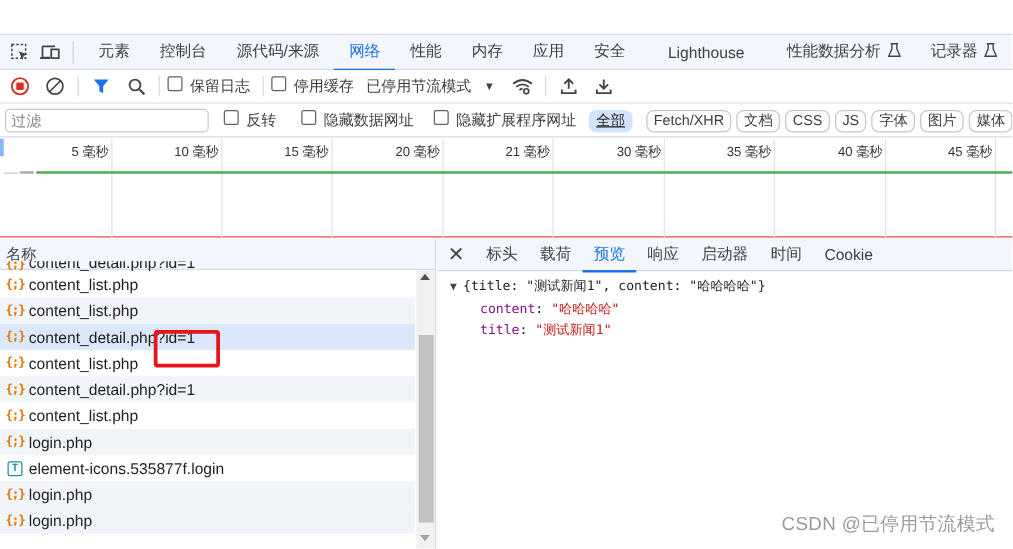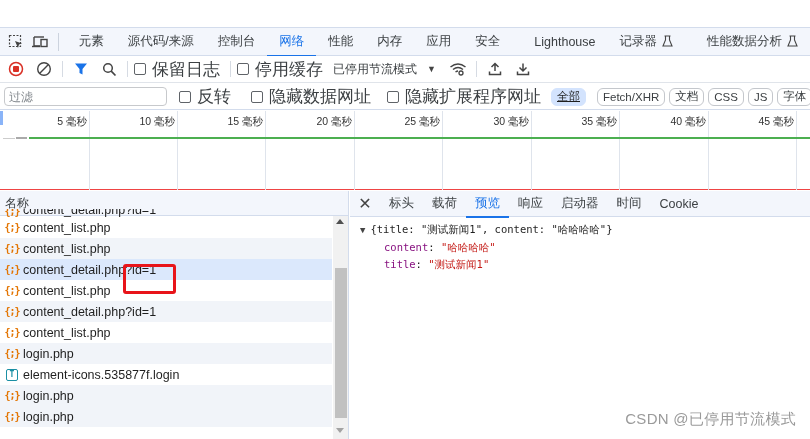--- a/index.html
+++ b/index.html
@@ -14,21 +14,21 @@
   .tabbar .sep { width: 1px; height: 18px; background: #ccd3de; margin: 0 8px 0 6px; }
   .tab { height: 28px; padding: 0 12px; display: flex; align-items: center; font-size: 12.5px; color: #3c4043; position: relative; white-space: nowrap; cursor: pointer; }
   .tab.active { color: #1a73e8; }
   .tab.active::after { content: ""; position: absolute; left: 0; right: 0; bottom: -1px; height: 2px; background: #1a73e8; }
   .flask { margin-left: 5px; font-size: 11px; color: #444; }
 
   
   .toolbar { position: absolute; top: 56px; left: 0; width: 810px; height: 27px; background: #fff; border-bottom: 1px solid #e0e4ea; display: flex; align-items: center; padding-left: 4px; }
   .tbtn { width: 24px; height: 24px; display: flex; align-items: center; justify-content: center; }
   .vsep { width: 1px; height: 16px; background: #d6dbe3; margin: 0 6px; }
-  .chk { display: flex; align-items: center; font-size: 17px; color: #3c4043; margin-right: 10px; white-space: nowrap; }
+  .chk { display: flex; font-size: 12px; color: #3c4043; margin-right: 10px; white-space: nowrap; }
   .chk .box { width: 12px; height: 12px; border: 1px solid #5f6368; border-radius: 2px; margin-right: 6px; background: #fff; }
   .throttle { display: flex; align-items: center; font-size: 12px; color: #3c4043; margin-right: 10px; }
   .throttle .caret { margin-left: 10px; font-size: 9px; color: #444; }
 
   
   .filterbar { position: absolute; top: 84px; left: 0; width: 810px; height: 26px; background: #fff; border-bottom: 1px solid #d3dcec; display: flex; align-items: center; padding-left: 4px; }
   .filter-input { width: 163px; height: 19px; border: 1px solid #c7c9cc; border-radius: 4px; padding: 0 4px; font-size: 12px; color: #0c4a6e; margin-right: 12px; font-family: "Liberation Sans", "DejaVu Sans", sans-serif; outline: none; }
   .filter-input::placeholder { color: #80868b; }
   .chip { height: 18px; padding: 0 5px; border: 1px solid #c4c7cc; border-radius: 6px; font-size: 11.5px; color: #3c4043; display: flex; align-items: center; margin-right: 4px; white-space: nowrap; background: #fff; }
   .chip.active { background: #d3e3fd; border-color: #d3e3fd; color: #1f1f1f; text-decoration: underline; }
@@ -87,52 +87,52 @@
         <path d="M3 3 V12 H9" stroke="#444" stroke-width="1.4" fill="none"></path>
         <path d="M1 12.5 H9" stroke="#444" stroke-width="1.4"></path>
         <rect x="10" y="5.5" width="6" height="7" fill="none" stroke="#444" stroke-width="1.4"></rect>
       </svg>
   </div>
   <div class="sep"></div>
   <div class="tab">
       <span>元素</span>
     </div>
   <div class="tab">
+      <span>控制台</span>
+    </div>
+  <div class="tab">
       <span>源代码/来源</span>
-    </div>
-  <div class="tab">
-      <span>控制台</span>
     </div>
   <div class="tab active">
       <span>网络</span>
     </div>
   <div class="tab">
       <span>性能</span>
     </div>
   <div class="tab">
       <span>内存</span>
     </div>
   <div class="tab">
       <span>应用</span>
     </div>
   <div class="tab">
       <span>安全</span>
     </div>
   <div class="tab" style="padding-left:22px;">
       <span>Lighthouse</span>
     </div>
-  <div class="tab">
-      <span>记录器</span>
+  <div class="tab" style="padding-left:22px;">
+      <span>性能数据分析</span>
       <span class="flask">
     <svg width="11" height="12" viewBox="0 0 11 12">
           <path d="M3.5 1 V5 L1 11 H10 L7.5 5 V1 M2.5 1 H8.5" fill="none" stroke="#444" stroke-width="1.1"></path>
         </svg></span>
     </div>
-  <div class="tab" style="padding-left:22px;">
-      <span>性能数据分析</span>
+  <div class="tab">
+      <span>记录器</span>
       <span class="flask">
     <svg width="11" height="12" viewBox="0 0 11 12">
           <path d="M3.5 1 V5 L1 11 H10 L7.5 5 V1 M2.5 1 H8.5" fill="none" stroke="#444" stroke-width="1.1"></path>
         </svg></span>
     </div>
 </div>
 
 <div class="toolbar">
   <div class="tbtn">
     <svg width="16" height="16" viewBox="0 0 16 16">
@@ -246,21 +246,21 @@
   <div class="tick" style="left:354px;"></div>
   <div class="tick" style="left:442px;"></div>
   <div class="tick" style="left:531px;"></div>
   <div class="tick" style="left:619px;"></div>
   <div class="tick" style="left:708px;"></div>
   <div class="tick" style="left:796px;"></div>
   <span class="tlabel" style="left:27px;">5 毫秒</span>
   <span class="tlabel" style="left:115px;">10 毫秒</span>
   <span class="tlabel" style="left:203px;">15 毫秒</span>
   <span class="tlabel" style="left:292px;">20 毫秒</span>
-  <span class="tlabel" style="left:380px;">25 毫秒</span>
+  <span class="tlabel" style="left:380px;">21 毫秒</span>
   <span class="tlabel" style="left:469px;">30 毫秒</span>
   <span class="tlabel" style="left:557px;">35 毫秒</span>
   <span class="tlabel" style="left:646px;">40 毫秒</span>
   <span class="tlabel" style="left:734px;">45 毫秒</span>
   <div style="position:absolute;left:3px;top:27px;width:12px;height:1px;background:#ccc;"></div>
   <div style="position:absolute;left:16px;top:26px;width:11px;height:2px;background:#aaa;"></div>
   <div style="position:absolute;left:29px;top:26px;width:781px;height:2px;background:#4caf50;"></div>
 </div>
 
 <div class="listpane">

